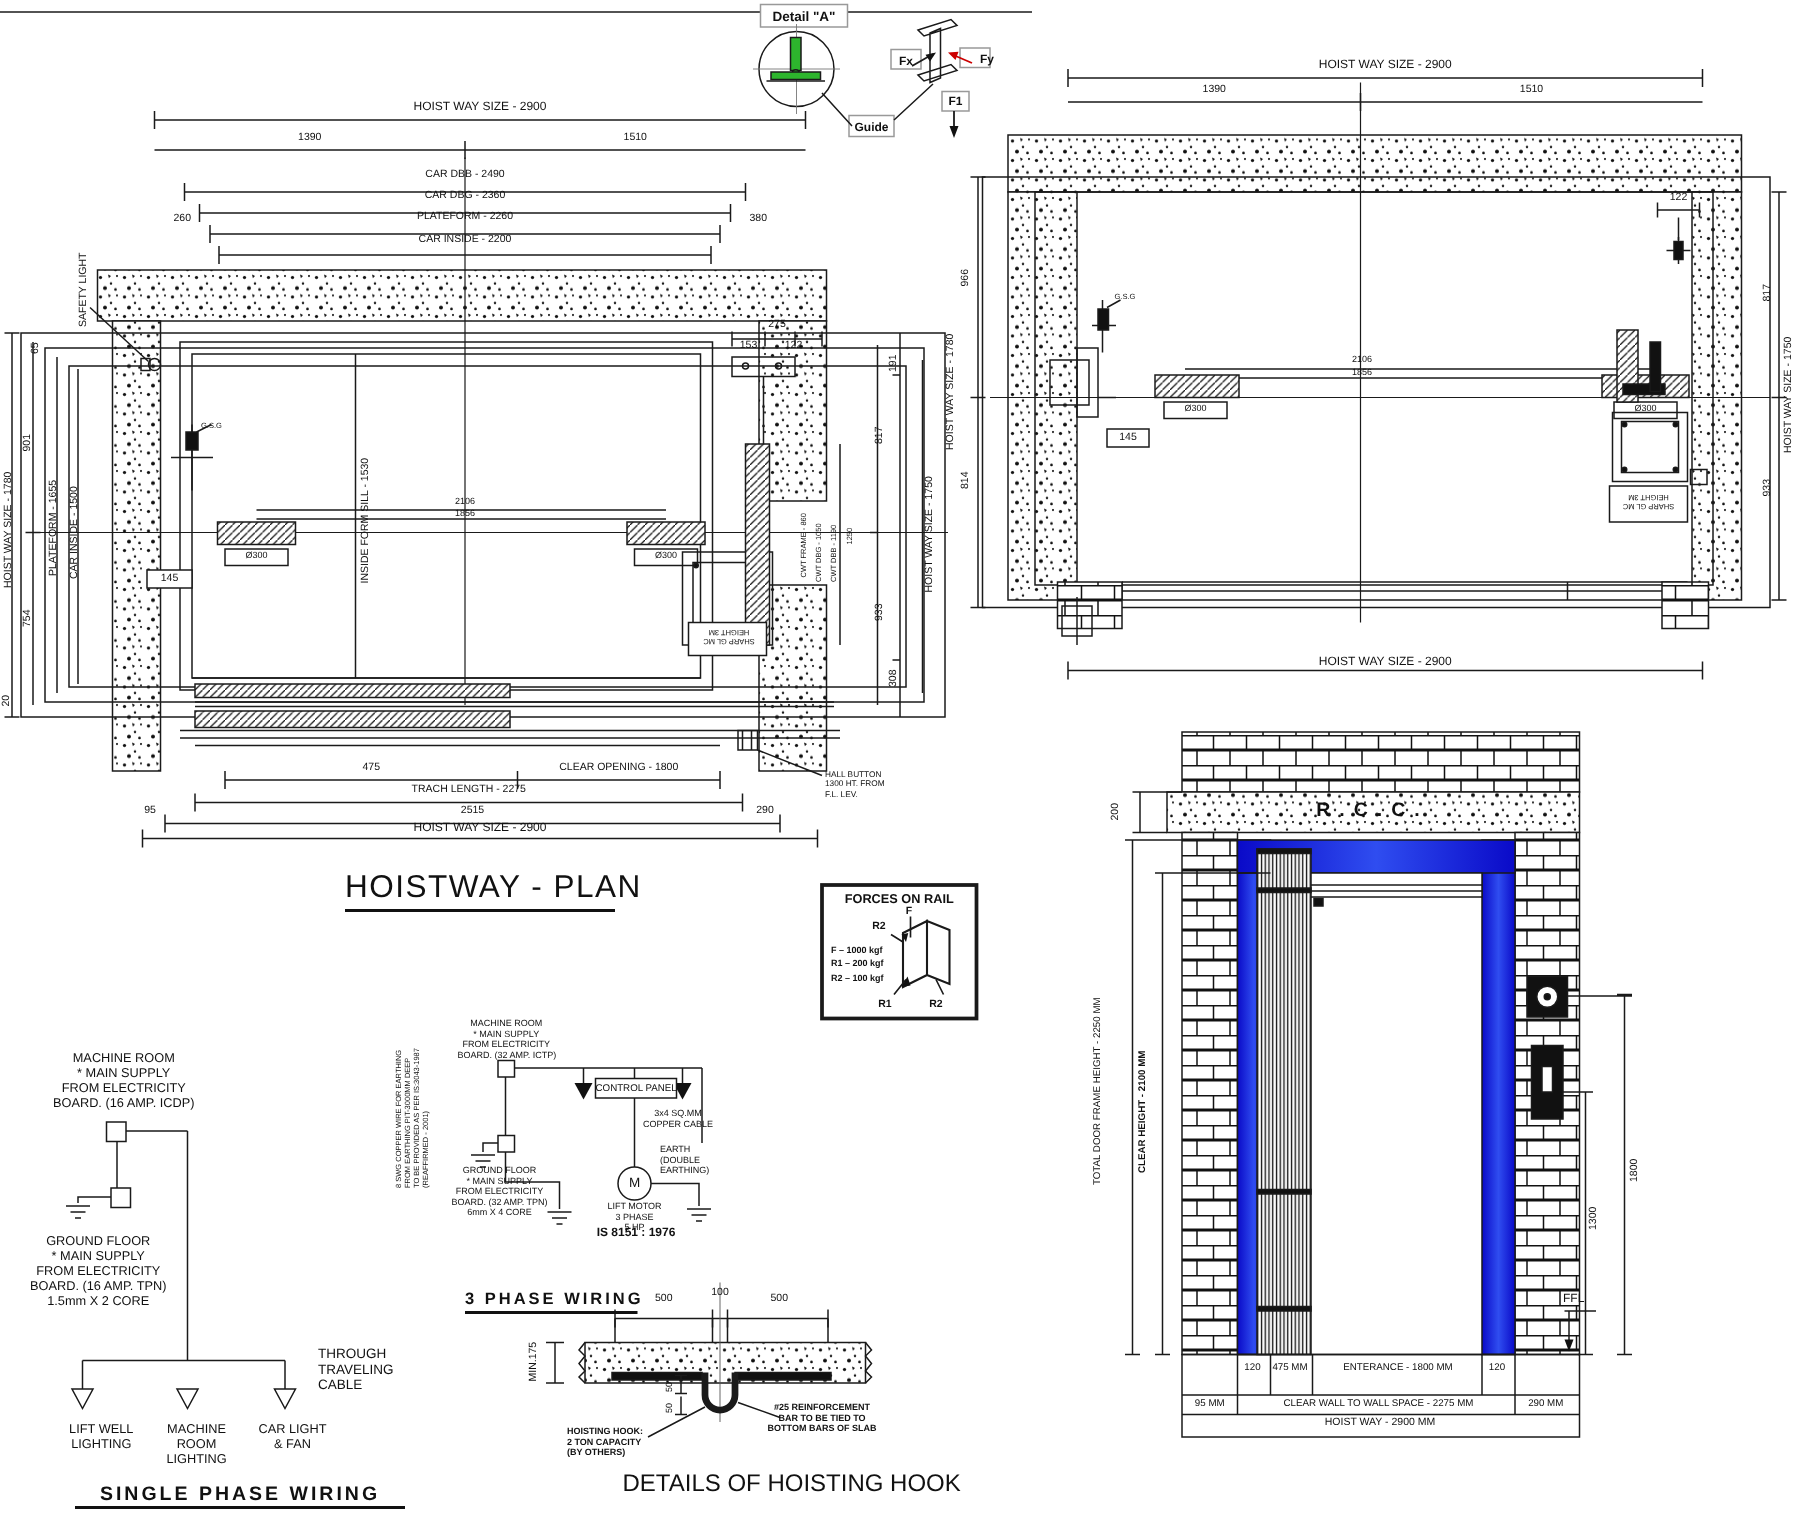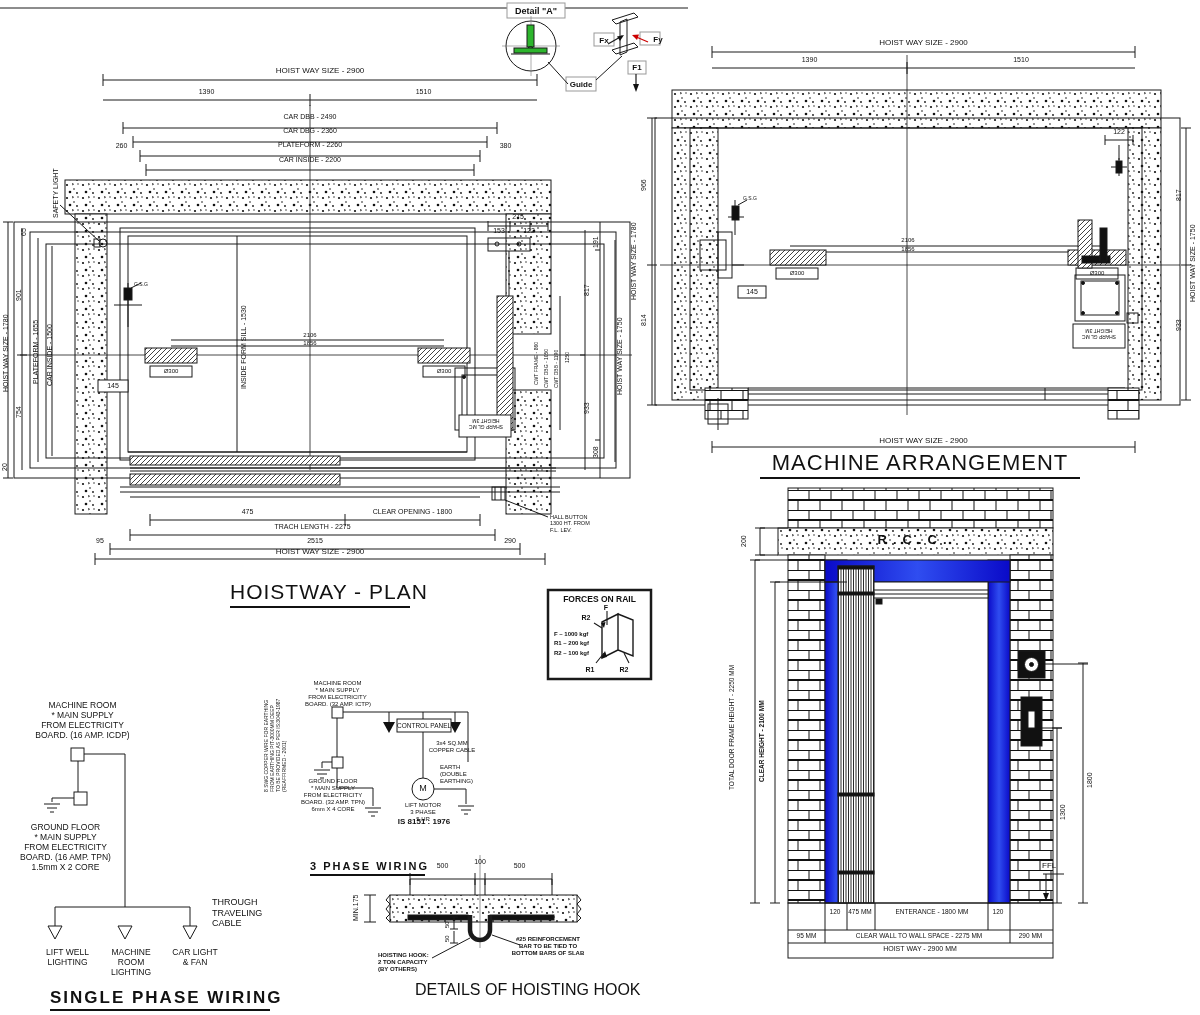--- a/index.html
+++ b/index.html
@@ -8,21 +8,21 @@
   #linework{position:absolute;left:0;top:0;}
   .lb{position:absolute;font-size:7px;line-height:1.18;color:#111;white-space:pre;}
   .c{text-align:center;}
   .b{font-weight:bold;}
   .r{transform:rotate(-90deg);transform-origin:0 0;}
   .flip{transform:rotate(180deg);}
   .s55{font-size:5.5px;}.s5{font-size:5px;}.s6{font-size:6px;}.s65{font-size:6.5px;}
   .s8{font-size:8px;}.s85{font-size:8.5px;}.s9{font-size:9px;}
   .title-big{font-size:21px;letter-spacing:1px;border-bottom:2px solid #111;padding-bottom:1px;}
   .title-ma{font-size:22px;letter-spacing:1px;border-bottom:2px solid #111;padding-bottom:1px;}
-  .title-wire{font-size:17px;font-weight:bold;letter-spacing:2px;border-bottom:2px solid #111;padding-bottom:1px;}
+  .title-wire{font-size:13px;font-weight:bold;letter-spacing:2px;border-bottom:2px solid #111;padding-bottom:1px;}
   .title-wire2{font-size:11px;font-weight:bold;letter-spacing:2px;border-bottom:2px solid #111;padding-bottom:1px;margin-top:32px;}
   .title-hook{font-size:16px;}
   .scale-hook{font-size:14px;}
   .rcc{font-size:13px;letter-spacing:6px;font-weight:bold;}
   .vals{line-height:1.55;}
 </style>
 </head>
 <body>
 
 <div id="canvas">
@@ -366,21 +366,20 @@
 <span class="lb s6 c" style="left:776px;top:270px;width:42px;">Ø300</span>
 <span class="lb s6 c" style="left:1076px;top:270px;width:42px;">Ø300</span>
 <span class="lb c s6" style="left:870px;top:237px;width:76px;">2106</span>
 <span class="lb c s6" style="left:870px;top:246px;width:76px;">1856</span>
 <span class="lb flip s5 c" style="left:1074px;top:327px;width:50px;">SHARP GL MC
 HEIGHT 3M</span>
 <span class="lb r" style="left:1175px;top:201px;">817</span>
 <span class="lb r" style="left:1175px;top:331px;">933</span>
 <span class="lb r" style="left:1189px;top:302px;">HOIST WAY SIZE - 1750</span>
 <span class="lb s8 c" style="left:712px;top:436px;width:423px;">HOIST WAY SIZE - 2900</span>
-<span class="lb c title-ma" style="left:760px;top:450px;width:320px;">MACHINE ARRANGEMENT</span>
 
 <span class="lb b s85 c" style="left:552px;top:594px;width:95px;">FORCES ON RAIL</span>
 <span class="lb b c" style="left:600px;top:604px;width:12px;">F</span>
 <span class="lb b c" style="left:578px;top:614px;width:16px;">R2</span>
 <span class="lb b s6 vals" style="left:554px;top:630px;">F – 1000 kgf
 R1 – 200 kgf
 R2 – 100 kgf</span>
 <span class="lb b c" style="left:582px;top:666px;width:16px;">R1</span>
 <span class="lb b c" style="left:616px;top:666px;width:16px;">R2</span>
 

